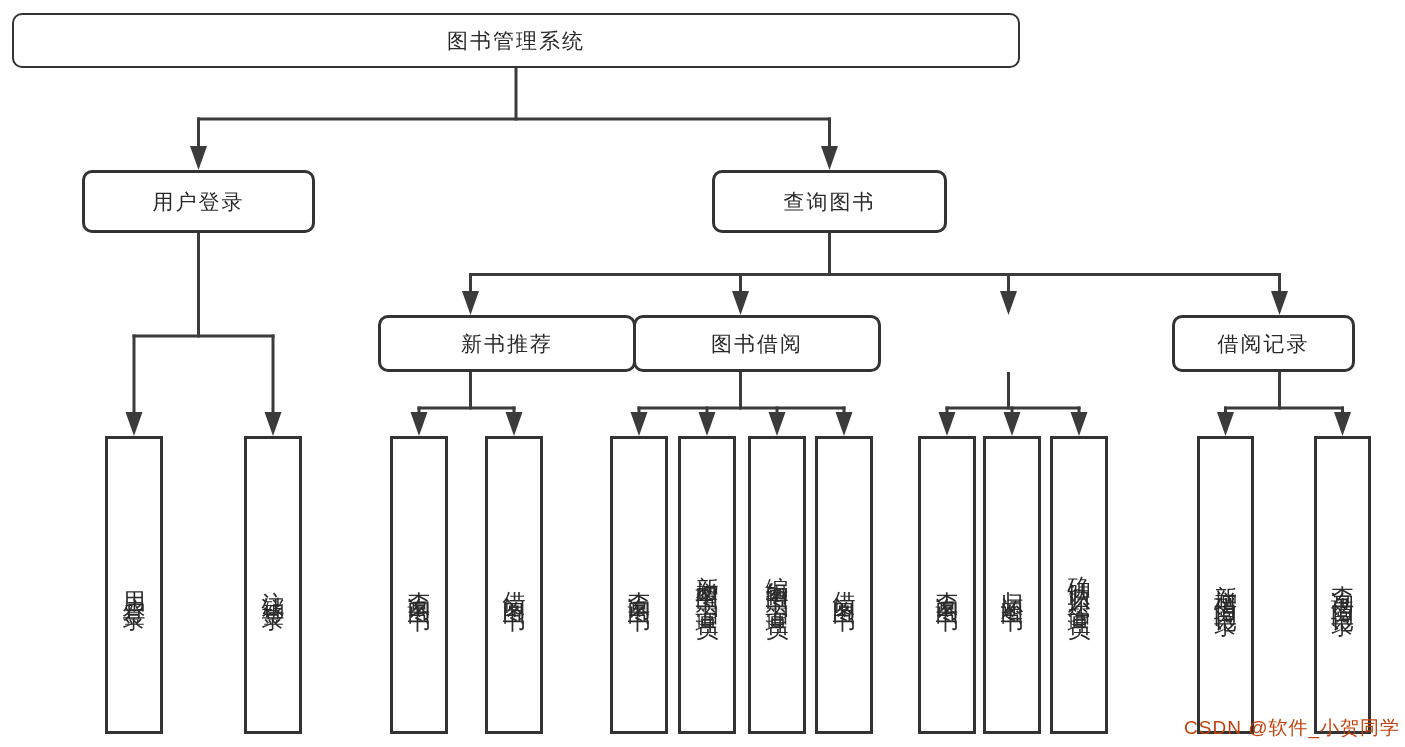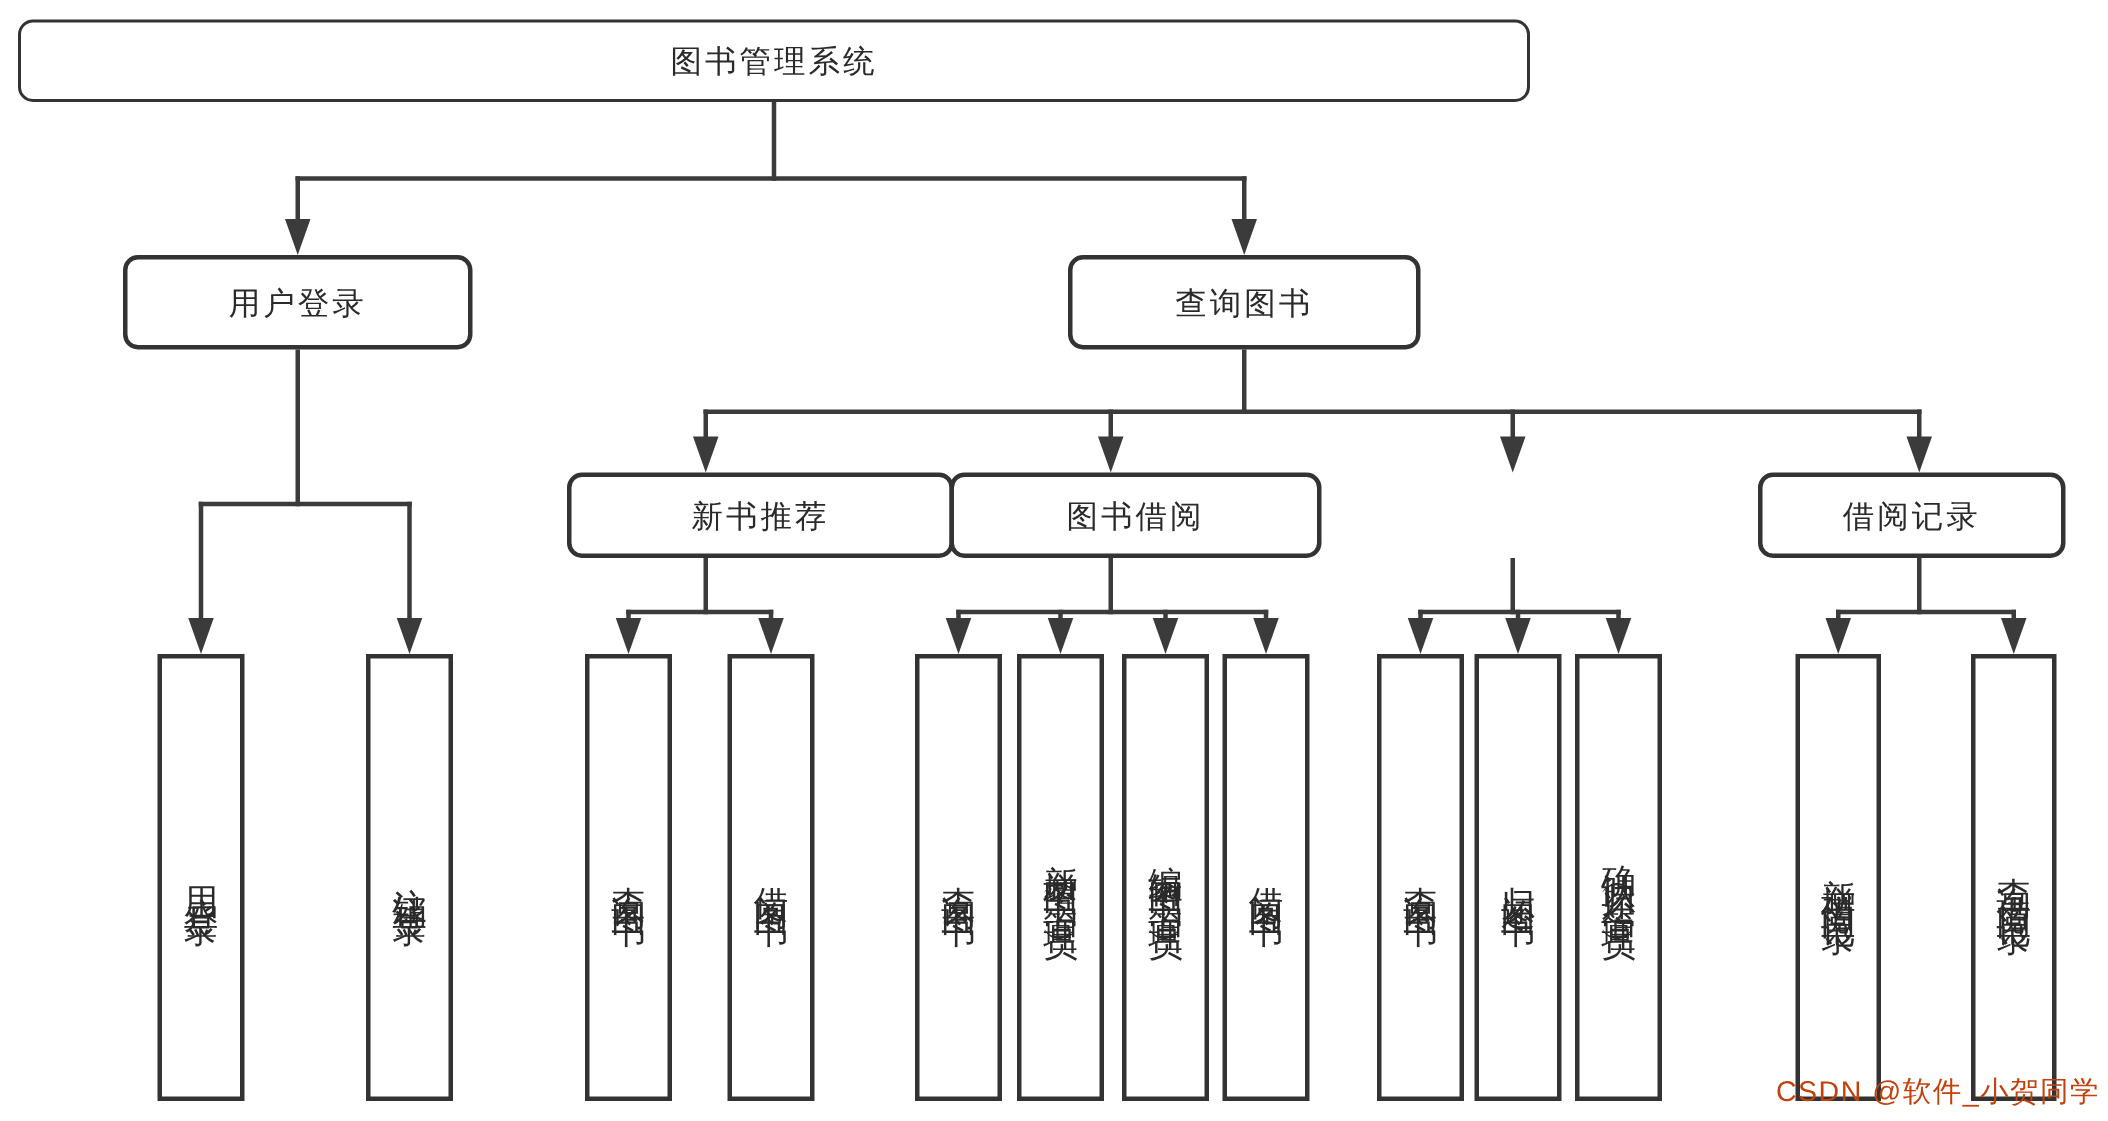--- a/index.html
+++ b/index.html
@@ -136,21 +136,21 @@
     </g>
   </svg>
 
   <div class="box h root" style="left:12px; top:13px; width:1008px; height:55px">图书管理系统</div>
 
   <div class="box h" style="left:82px; top:170px; width:233px; height:63px">用户登录</div>
   <div class="box h" style="left:712px; top:170px; width:235px; height:63px">查询图书</div>
 
   <div class="box h" style="left:378px; top:315px; width:258px; height:57px">新书推荐</div>
   <div class="box h" style="left:633px; top:315px; width:248px; height:57px">图书借阅</div>
-  <div class="box h" style="left:1172px; top:315px; width:205px; height:57px">借阅记录</div>
+  <div class="box h" style="left:1172px; top:315px; width:183px; height:57px">借阅记录</div>
 
   <div class="box v" style="left:105px; top:436px; width:58px; height:298px">用户登录</div>
   <div class="box v" style="left:244px; top:436px; width:58px; height:298px">注销登录</div>
 
   <div class="box v" style="left:390px; top:436px; width:58px; height:298px">查询图书</div>
   <div class="box v" style="left:485px; top:436px; width:58px; height:298px">借阅图书</div>
 
   <div class="box v" style="left:610px; top:436px; width:58px; height:298px">查询图书</div>
   <div class="box v" style="left:678px; top:436px; width:58px; height:298px">新增图书（管理员）</div>
   <div class="box v" style="left:748px; top:436px; width:58px; height:298px">编辑图书（管理员）</div>

